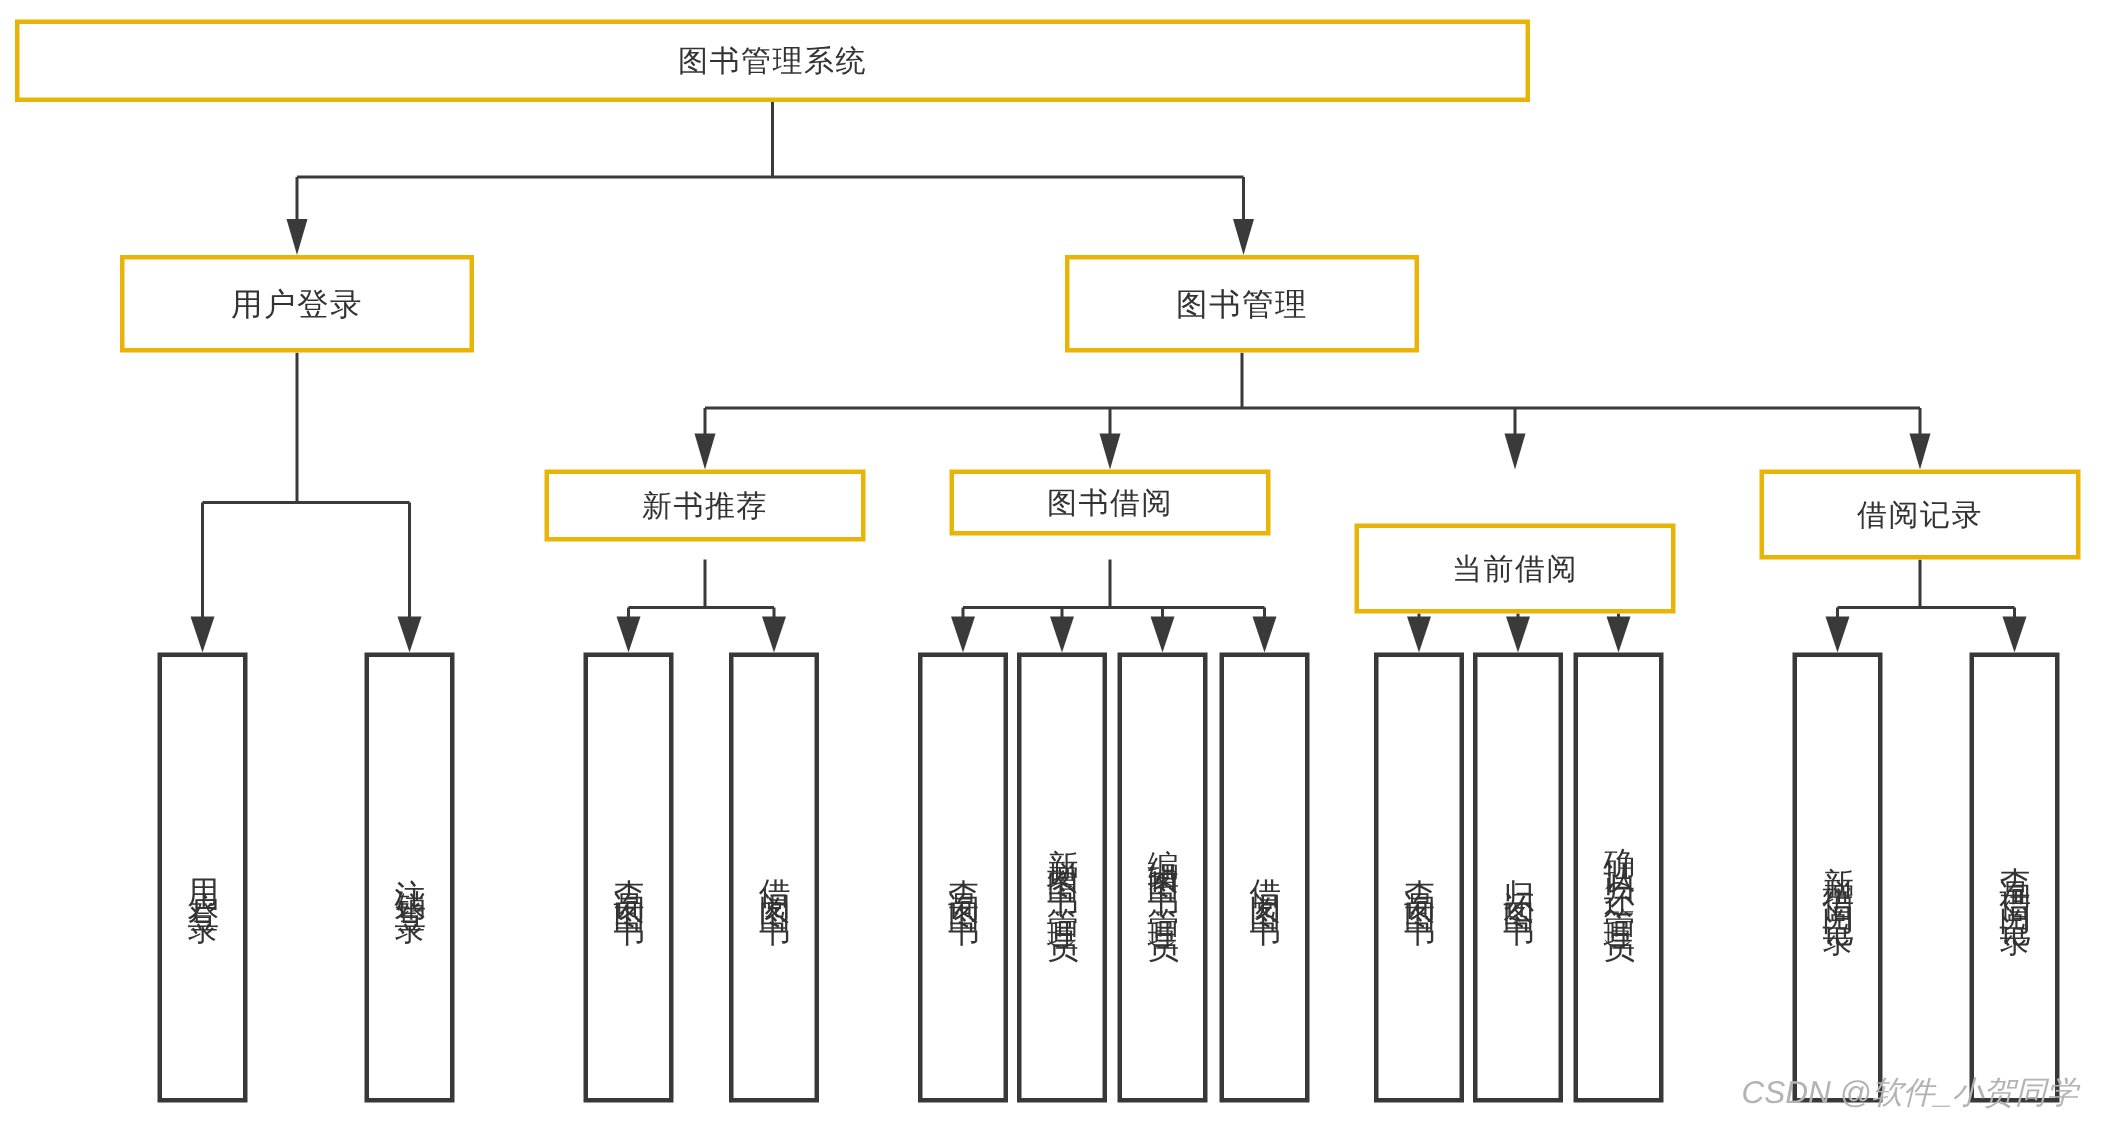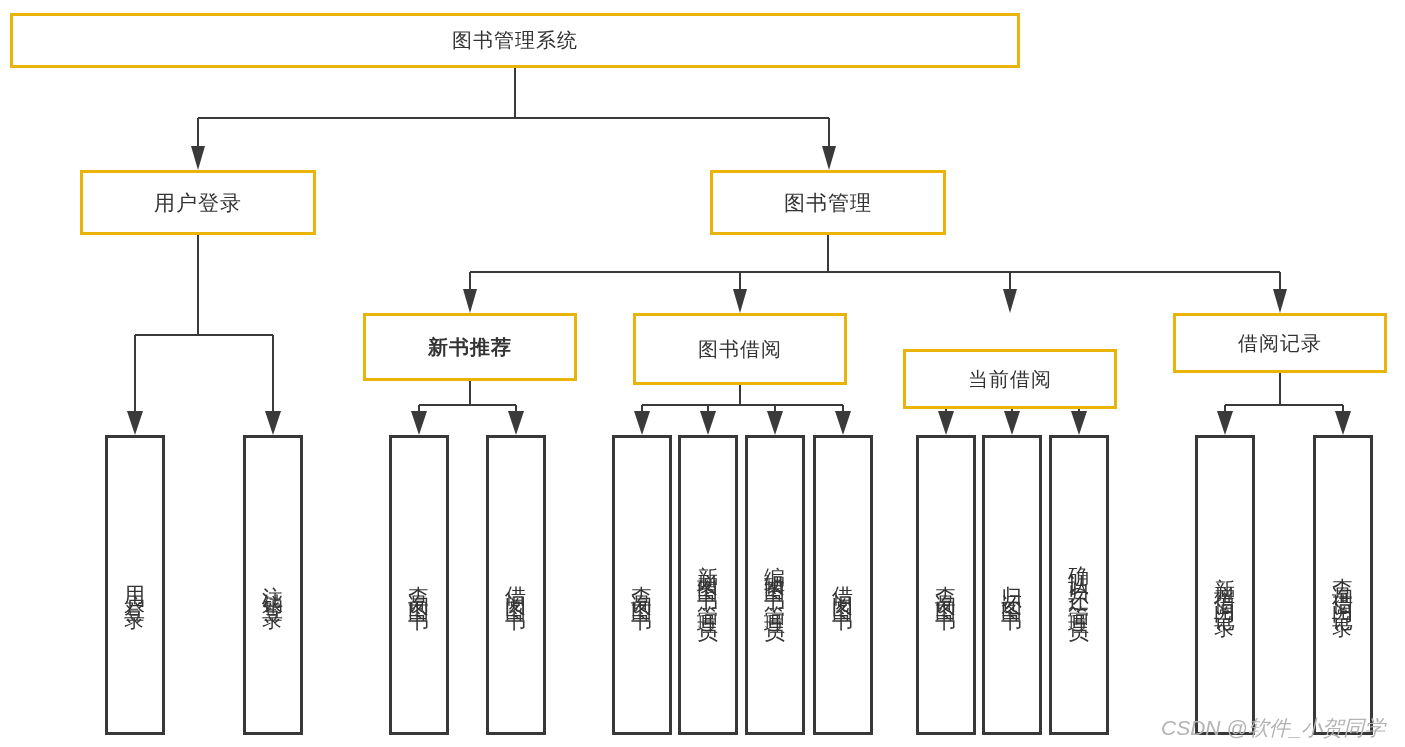--- a/index.html
+++ b/index.html
@@ -63,22 +63,22 @@
       <polygon points="1217,411 1233,411 1225,435"></polygon>
       <polygon points="1335,411 1351,411 1343,435"></polygon>
     </g>
   </svg>
 
   <div class="node" style="left:10px;top:13px;width:1010px;height:55px;">图书管理系统</div>
 
   <div class="node lvl2" style="left:80px;top:170px;width:236px;height:65px;">用户登录</div>
   <div class="node lvl2" style="left:710px;top:170px;width:236px;height:65px;">图书管理</div>
 
-  <div class="node" style="left:363px;top:313px;width:214px;height:68px;font-weight:bold;">新书推荐</div>
-  <div class="node" style="left:633px;top:313px;width:214px;height:72px;">图书借阅</div>
+  <div class="node" style="left:363px;top:313px;width:214px;height:48px;">新书推荐</div>
+  <div class="node" style="left:633px;top:313px;width:214px;height:44px;">图书借阅</div>
   <div class="node" style="left:903px;top:313px;width:214px;height:60px;margin-top:36px;">当前借阅</div>
   <div class="node" style="left:1173px;top:313px;width:214px;height:60px;">借阅记录</div>
 
   <div class="leaf" style="left:105px;top:435px;width:60px;height:300px;">
     <span class="vtext">用户登录</span>
   </div>
   <div class="leaf" style="left:243px;top:435px;width:60px;height:300px;">
     <span class="vtext">注销登录</span>
   </div>
 

